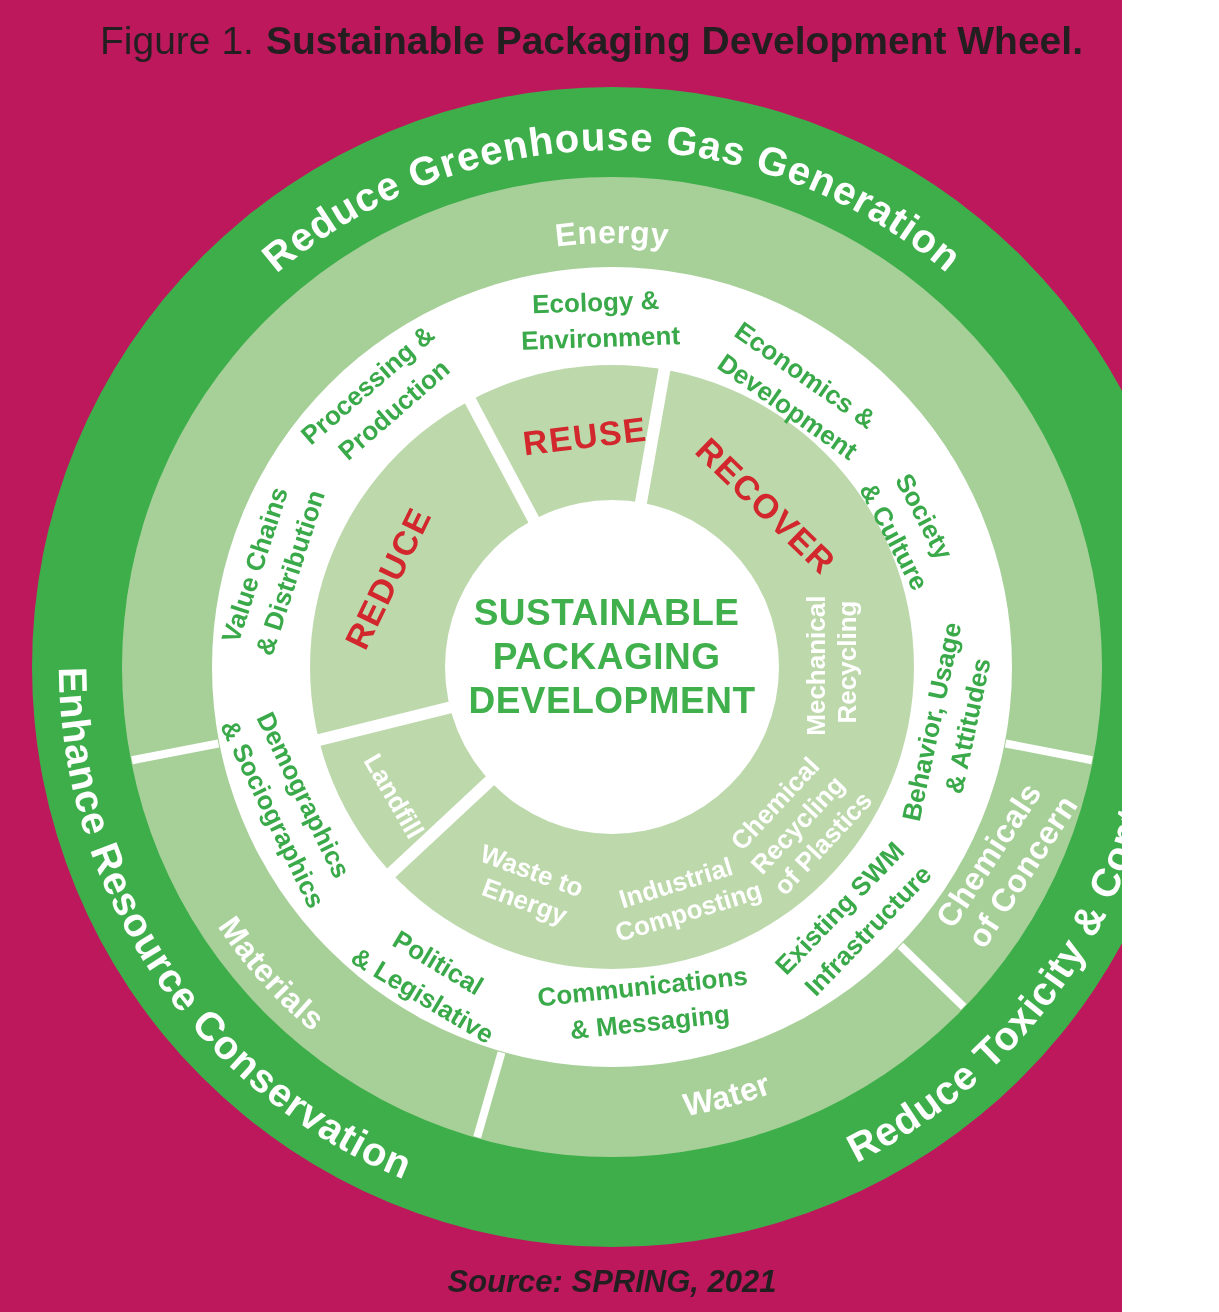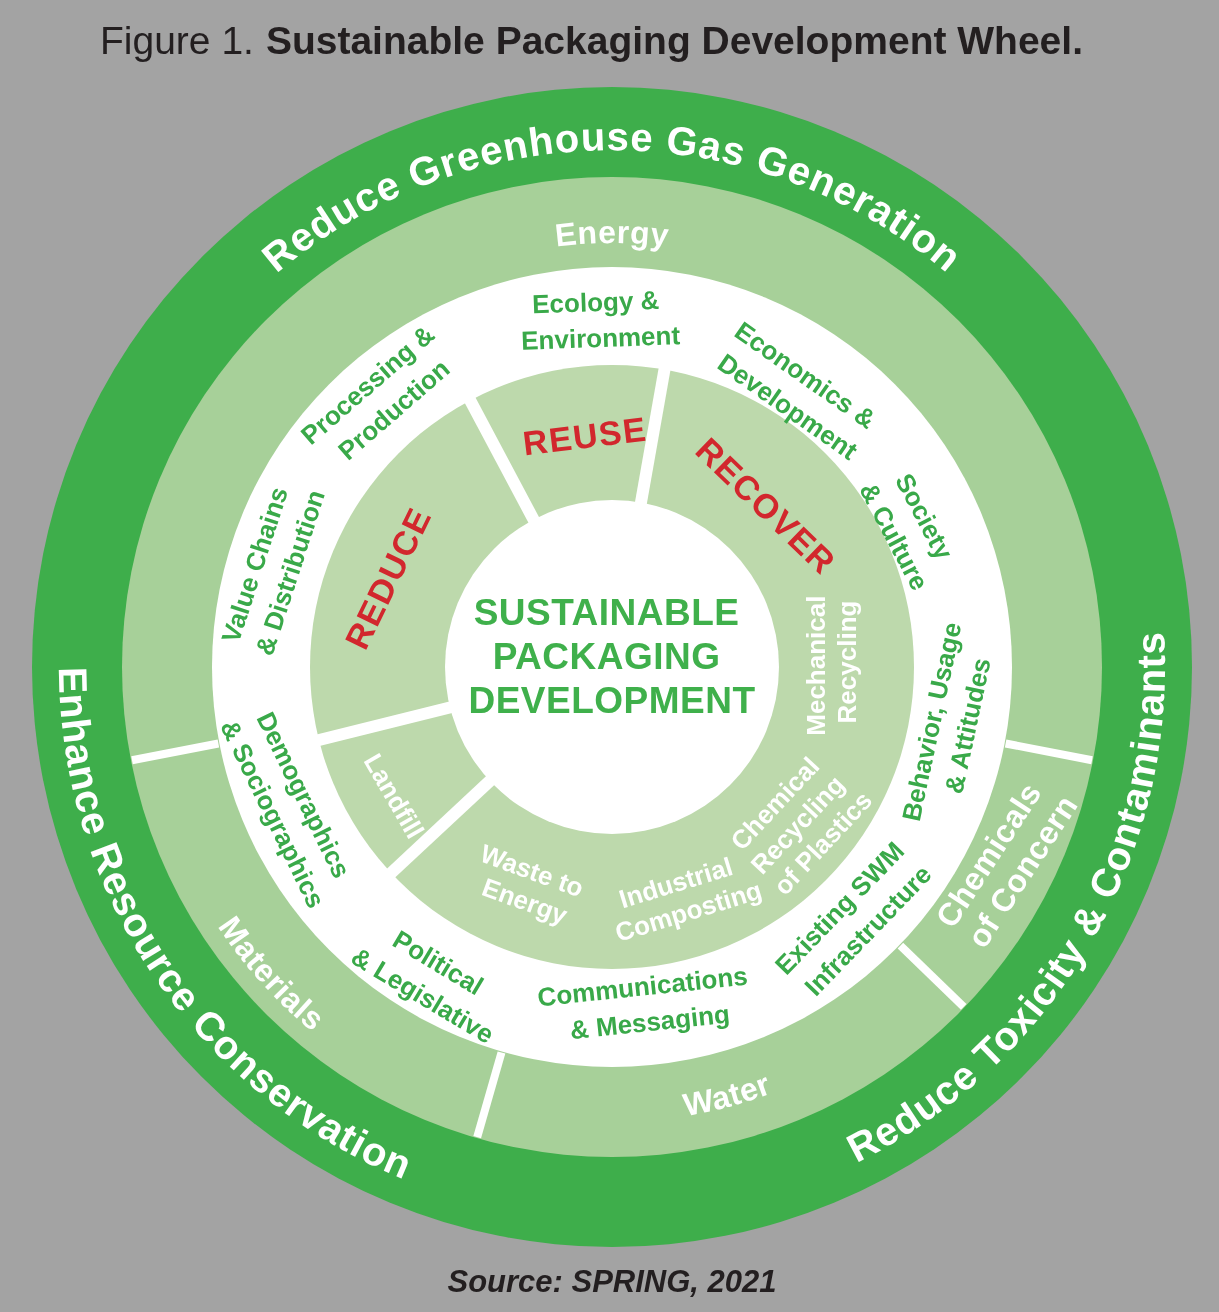--- a/index.html
+++ b/index.html
@@ -1,16 +1,16 @@
 <!DOCTYPE html>
 <html style="--outer-ring: #3eae4b; --mid-ring: #a7d099; --strategy-ring: #bdd9ac; --white: #ffffff; --green-text: #39a949; --red-text: #d2272d; --center-text: #3fb04b; --ink: #231f20;"><head>
 <meta charset="utf-8">
 <style>
   html,body{margin:0;padding:0;background:#fff;}
-  .stage{position:relative;width:1219px;height:1312px;background:#a3a3a3;overflow:hidden;
+  .stage{position:relative;width:1122px;height:1312px;background:#be185d;overflow:hidden;
          font-family:"Liberation Sans",sans-serif;}
   svg text{font-family:"Liberation Sans",sans-serif;}
   .t-title{font-size:39px;fill:var(--ink);}
   .t-title-prefix{font-weight:400;}
   .t-title-main{font-weight:bold;}
   .t-source{font-size:31px;font-style:italic;font-weight:bold;fill:var(--ink);text-anchor:middle;}
   .t-ring1{font-size:40px;font-weight:bold;fill:var(--white);letter-spacing:1px;}
   .t-ring2{font-size:32px;font-weight:bold;fill:var(--white);letter-spacing:0.5px;}
   .t-ring2-block{font-size:32px;font-weight:bold;fill:var(--white);text-anchor:middle;letter-spacing:0.5px;}
   .t-cat{font-size:26px;font-weight:bold;fill:var(--green-text);text-anchor:middle;}

